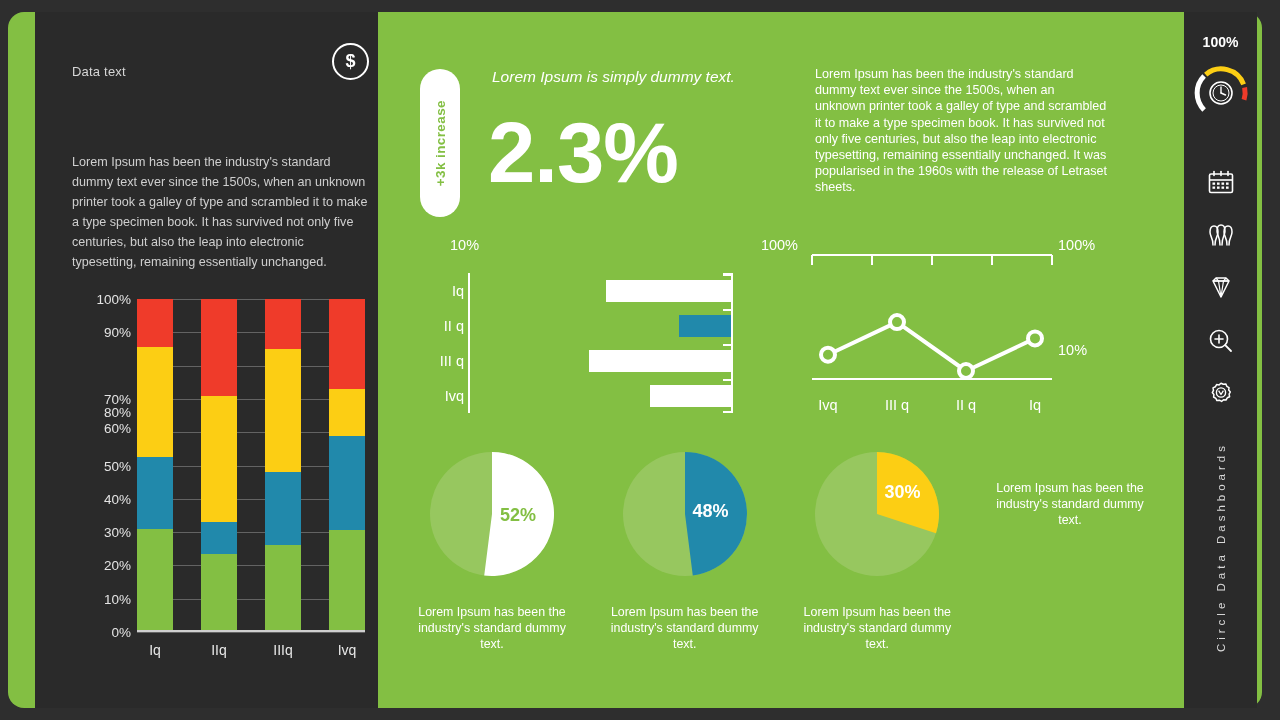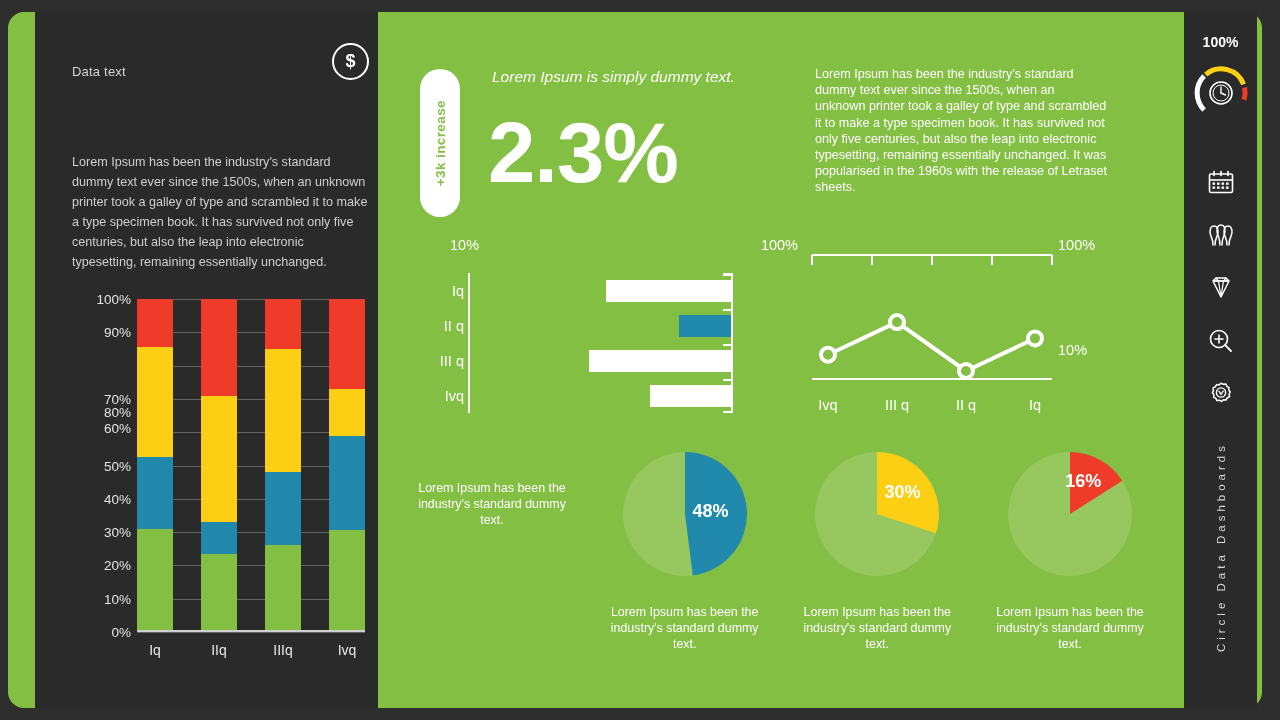--- a/index.html
+++ b/index.html
@@ -322,41 +322,41 @@
       <div class="lc-xlabels" id="lc-xlabels">
           <span style="left: 18px;">Ivq</span>
           <span style="left: 87px;">III q</span>
           <span style="left: 156px;">II q</span>
           <span style="left: 225px;">Iq</span>
         </div>
     </div>
 
     <div class="pierow" id="pierow">
         <div class="piecell">
+          <div class="pie-wrap"><svg width="124" height="124" viewBox="0 0 124 124">
+              <circle cx="62" cy="62" r="62" fill="#97c75f"></circle>
+              <path d="M 62 62 L 62.00 0.00 A 62 62 0 1 1 54.23 123.51 Z" fill="#ffffff"></path>
+            </svg><div class="pie-label" style="color: rgb(131, 191, 67); left: 69.9408px; top: 52.8837px;">52%</div></div>
           <div class="pie-caption">Lorem Ipsum has been the industry's standard dummy text.</div>
         </div>
         <div class="piecell">
           <div class="pie-wrap"><svg width="124" height="124" viewBox="0 0 124 124">
               <circle cx="62" cy="62" r="62" fill="#97c75f"></circle>
               <path d="M 62 62 L 62.00 0.00 A 62 62 0 0 1 69.77 123.51 Z" fill="#2189ab"></path>
             </svg><div class="pie-label" style="color: rgb(255, 255, 255); left: 69.9408px; top: 49.1163px;">48%</div></div>
           <div class="pie-caption">Lorem Ipsum has been the industry's standard dummy text.</div>
         </div>
         <div class="piecell">
           <div class="pie-wrap"><svg width="124" height="124" viewBox="0 0 124 124">
               <circle cx="62" cy="62" r="62" fill="#97c75f"></circle>
               <path d="M 62 62 L 62.00 0.00 A 62 62 0 0 1 120.97 81.16 Z" fill="#fcce14"></path>
             </svg><div class="pie-label" style="color: rgb(255, 255, 255); left: 69.1246px; top: 29.8397px;">30%</div></div>
           <div class="pie-caption">Lorem Ipsum has been the industry's standard dummy text.</div>
         </div>
         <div class="piecell">
-          <div class="pie-wrap"><svg width="124" height="124" viewBox="0 0 124 124">
-              <circle cx="62" cy="62" r="62" fill="#97c75f"></circle>
-              <path d="M 62 62 L 62.00 0.00 A 62 62 0 0 1 114.35 28.78 Z" fill="#ef3b2a"></path>
-            </svg><div class="pie-label" style="color: rgb(255, 255, 255); left: 57.3431px; top: 19.453px;">16%</div></div>
           <div class="pie-caption">Lorem Ipsum has been the industry's standard dummy text.</div>
         </div>
       </div>
   </div>
 
   <div class="sidebar">
     <div class="sb-pct">100%</div>
 
     <div class="sb-gauge">
       <svg width="58" height="58" viewBox="0 0 58 58">

